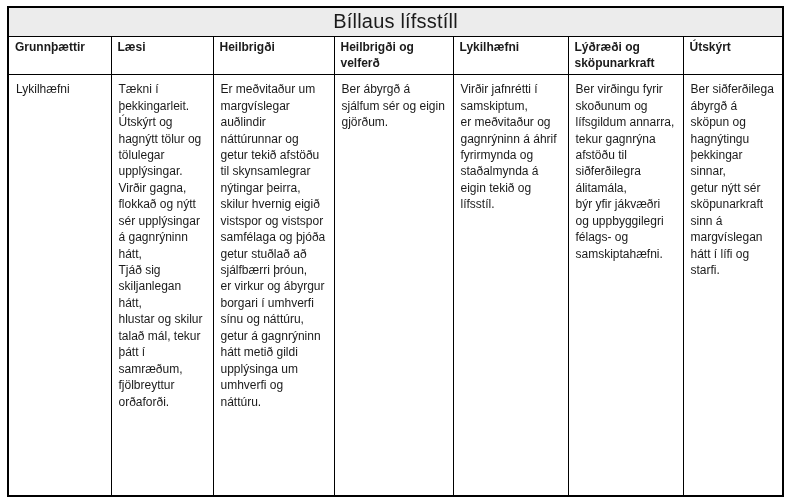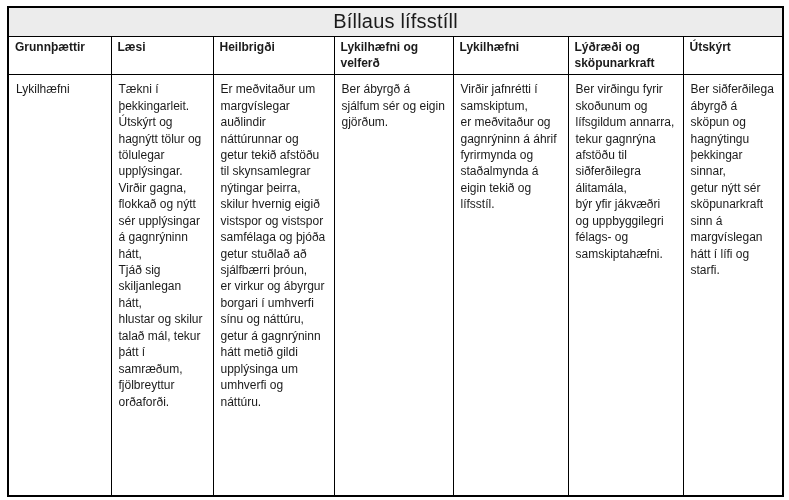--- a/index.html
+++ b/index.html
@@ -70,21 +70,21 @@
       <col style="width:100px">
     </colgroup>
     <tbody>
       <tr>
         <td class="title-cell" colspan="7">Bíllaus lífsstíll</td>
       </tr>
       <tr>
         <th class="header-cell">Grunnþættir</th>
         <th class="header-cell">Læsi</th>
         <th class="header-cell">Heilbrigði</th>
-        <th class="header-cell">Lykilhæfni og velferð</th>
+        <th class="header-cell">Heilbrigði og velferð</th>
         <th class="header-cell">Lykilhæfni</th>
         <th class="header-cell">Lýðræði og sköpunarkraft</th>
         <th class="header-cell">Útskýrt</th>
       </tr>
       <tr>
         <td class="body-cell">Lykilhæfni</td>
         <td class="body-cell">Tækni í þekkingarleit. Útskýrt og hagnýtt tölur og tölulegar upplýsingar. Virðir gagna, flokkað og nýtt sér upplýsingar á gagnrýninn hátt,
 Tjáð sig skiljanlegan hátt,
 hlustar og skilur talað mál, tekur þátt í samræðum, fjölbreyttur orðaforði.</td>
         <td class="body-cell">Er meðvitaður um margvíslegar auðlindir náttúrunnar og getur tekið afstöðu til skynsamlegrar nýtingar þeirra,

